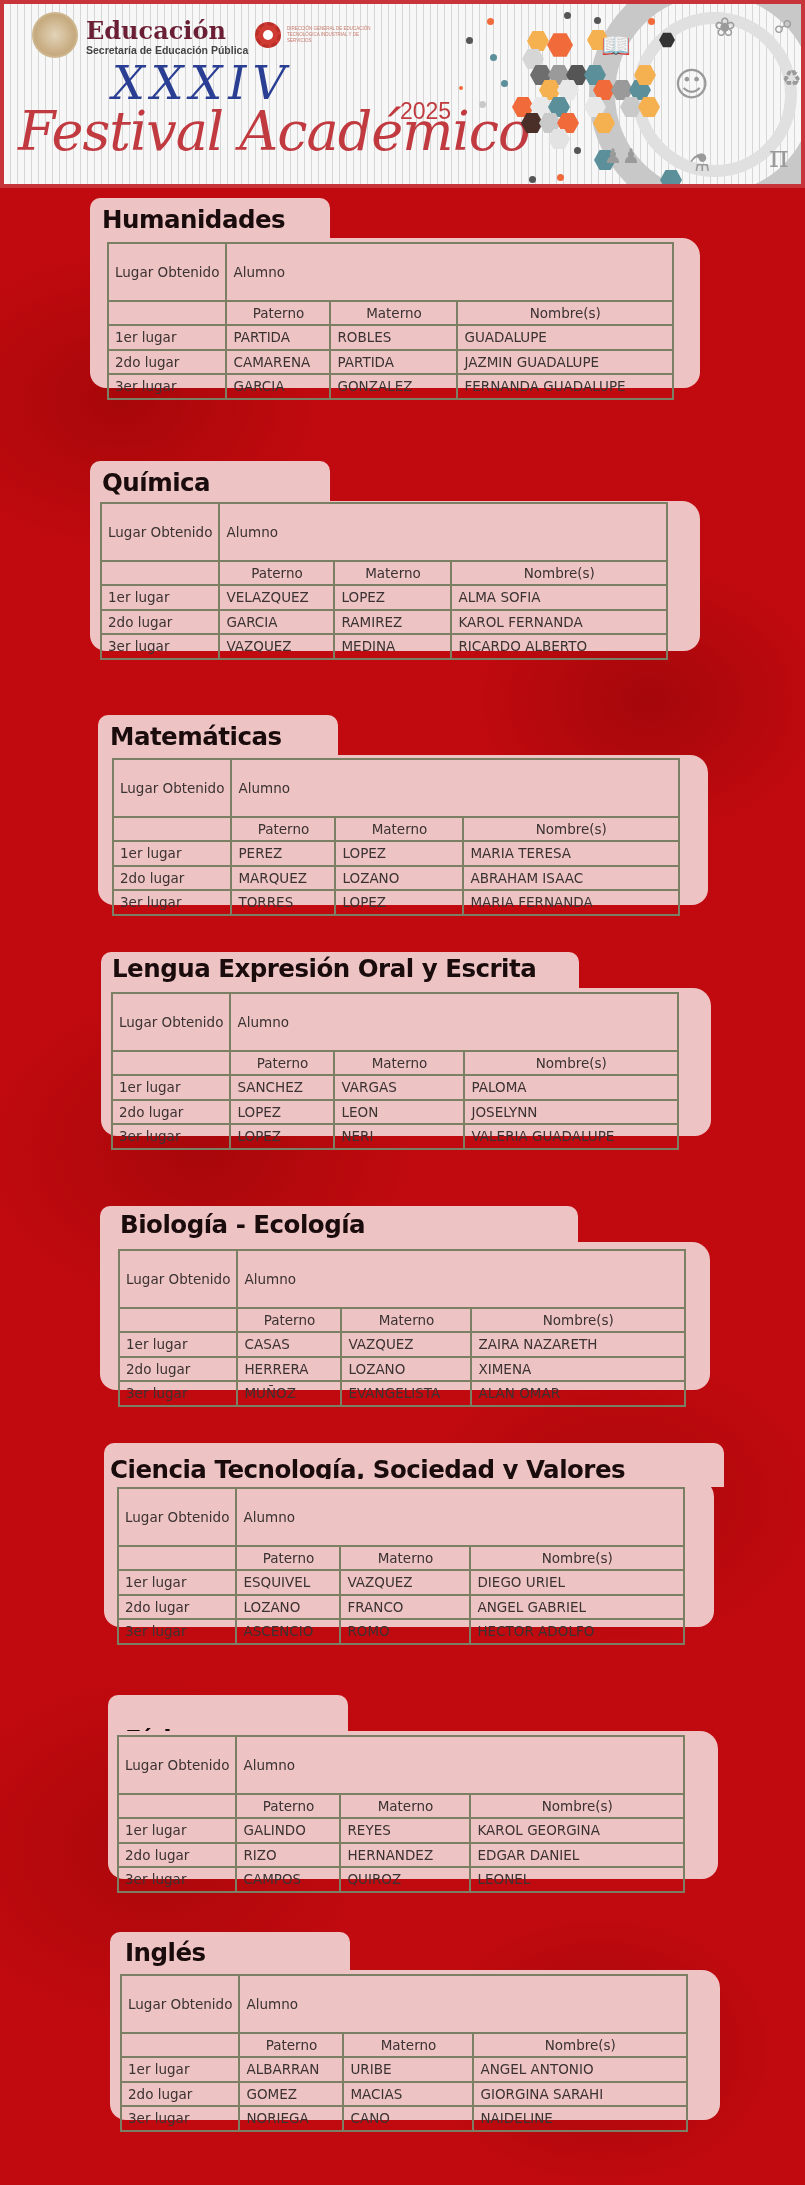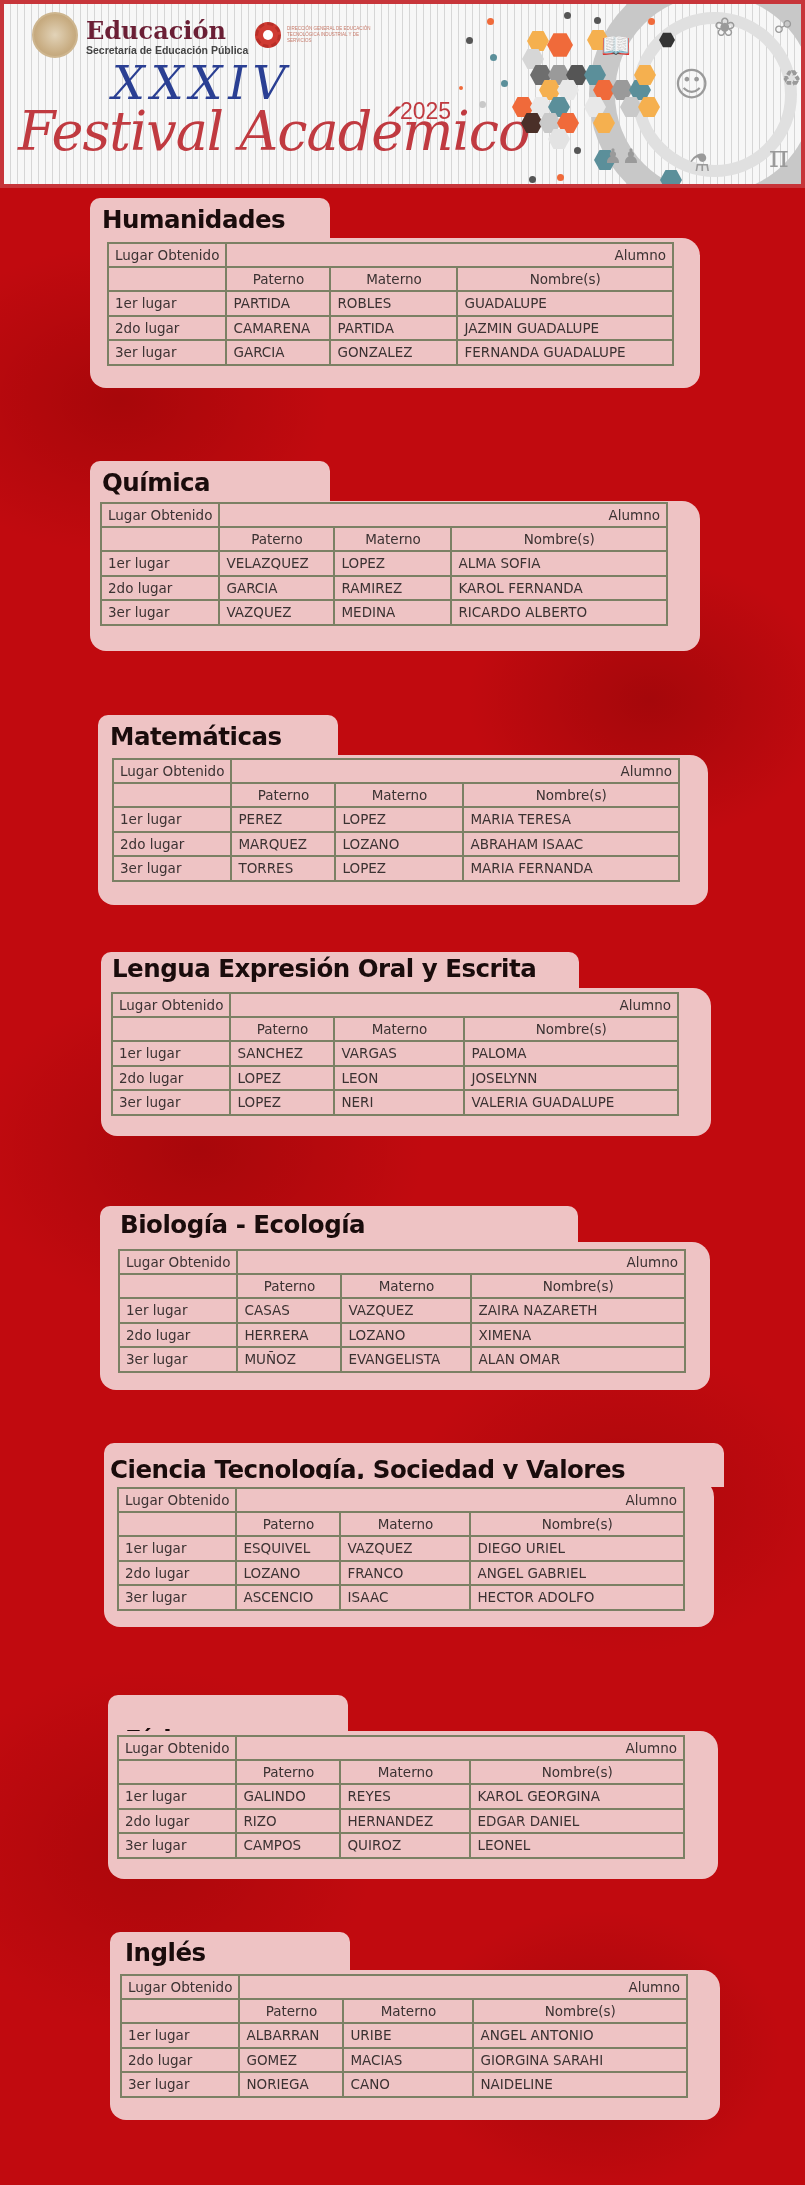--- a/index.html
+++ b/index.html
@@ -116,21 +116,21 @@
     border-collapse: collapse;
     font-family: "DejaVu Sans", sans-serif;
     font-size: 13.5px; color: #3b3232;
   }
   table.results td {
     border: 2px solid #7b8064;
     padding: 0 6px;
     height: 24.5px;
     white-space: nowrap;
   }
-  table.results tr.h1 td { height: 24px; text-align: right; line-height: 16px; }
+  table.results tr.h1 td { height: 58px; text-align: left; line-height: 16px; }
   table.results tr.h2 td { height: 24px; text-align: center; }
 </style>
 </head>
 <body>
 
 <div class="page">
 
   <div class="banner">
     <div class="seal"></div>
     <div class="edu-title">Educación</div>
@@ -417,21 +417,21 @@
       </tr>
       <tr>
         <td>2do lugar</td>
         <td>LOZANO</td>
         <td>FRANCO</td>
         <td>ANGEL GABRIEL</td>
       </tr>
       <tr>
         <td>3er lugar</td>
         <td>ASCENCIO</td>
-        <td>ISAAC</td>
+        <td>ROMO</td>
         <td>HECTOR ADOLFO</td>
       </tr>
     </tbody>
       </table>
   </div>
 
   <div class="card" style="left:108px; top:1695px;">
     <div class="card-tab" style="width:240px;">
       <div class="card-title" style="left:17px; top:6px;margin-top:24px;">Física</div>
     </div>

